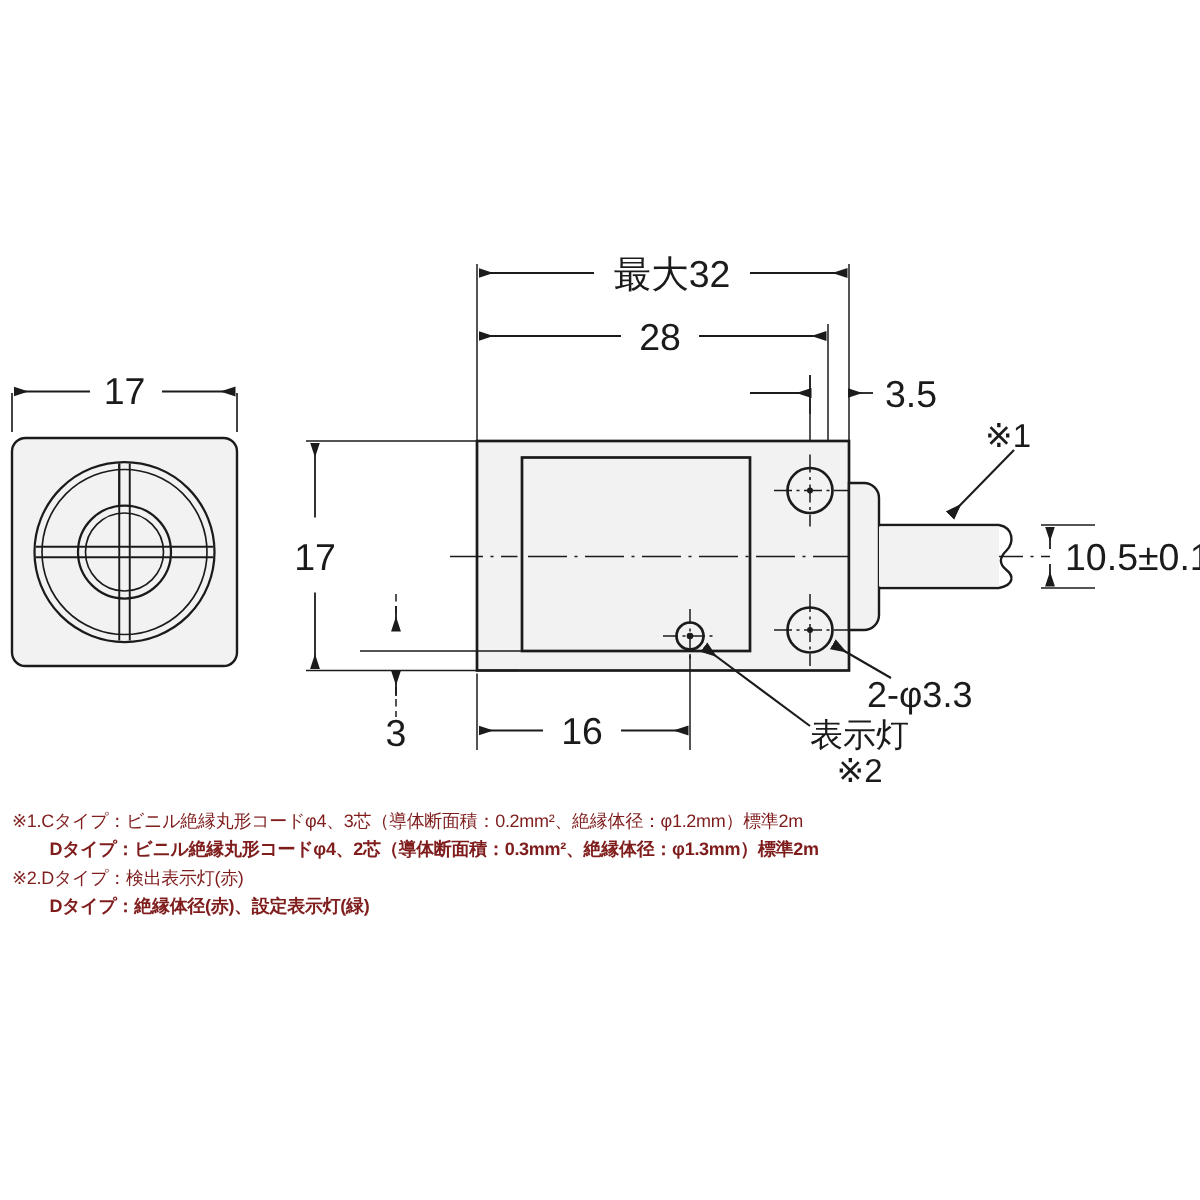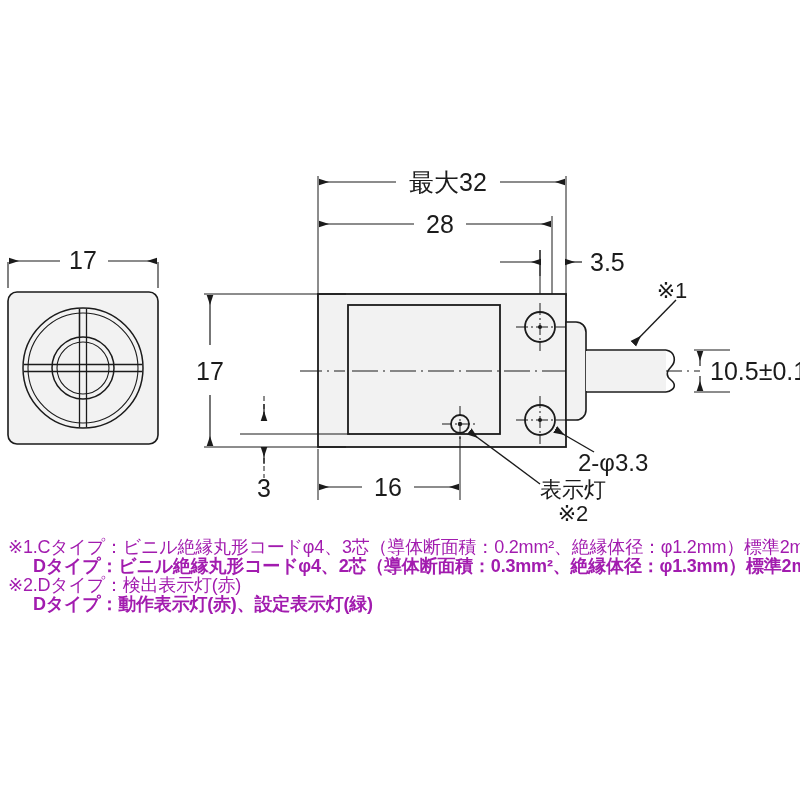--- a/index.html
+++ b/index.html
@@ -29,24 +29,24 @@
     width: 800px;
     height: 800px;
   }
   .notes {
     position: absolute;
     left: 8px;
     top: 538px;
     width: 784px;
   }
   .note-line {
-    font-size: 18px;
+    font-size: 12px;
     line-height: 19px;
     white-space: nowrap;
-    color: #a21caf;
+    color: #7f1d1d;
     letter-spacing: -0.2px;
   }
   .note-indent {
     padding-left: 25px;
     font-weight: bold;
   }
 </style>
 </head>
 <body>
 
@@ -195,18 +195,18 @@
       <span>※1.</span><span>Cタイプ：ビニル絶縁丸形コードφ4、3芯（導体断面積：0.2mm²、絶縁体径：φ1.2mm）標準2m</span>
     </div>
     <div class="note-line note-indent">
       <span>Dタイプ：ビニル絶縁丸形コードφ4、2芯（導体断面積：0.3mm²、絶縁体径：φ1.3mm）標準2m</span>
     </div>
 
     <div class="note-line">
       <span>※2.</span><span>Dタイプ：検出表示灯(赤)</span>
     </div>
     <div class="note-line note-indent">
-      <span>Dタイプ：動作表示灯(赤)、設定表示灯(緑)</span>
+      <span>Dタイプ：絶縁体径(赤)、設定表示灯(緑)</span>
     </div>
 
   </div>
 
 </div>
 
 </body></html>

